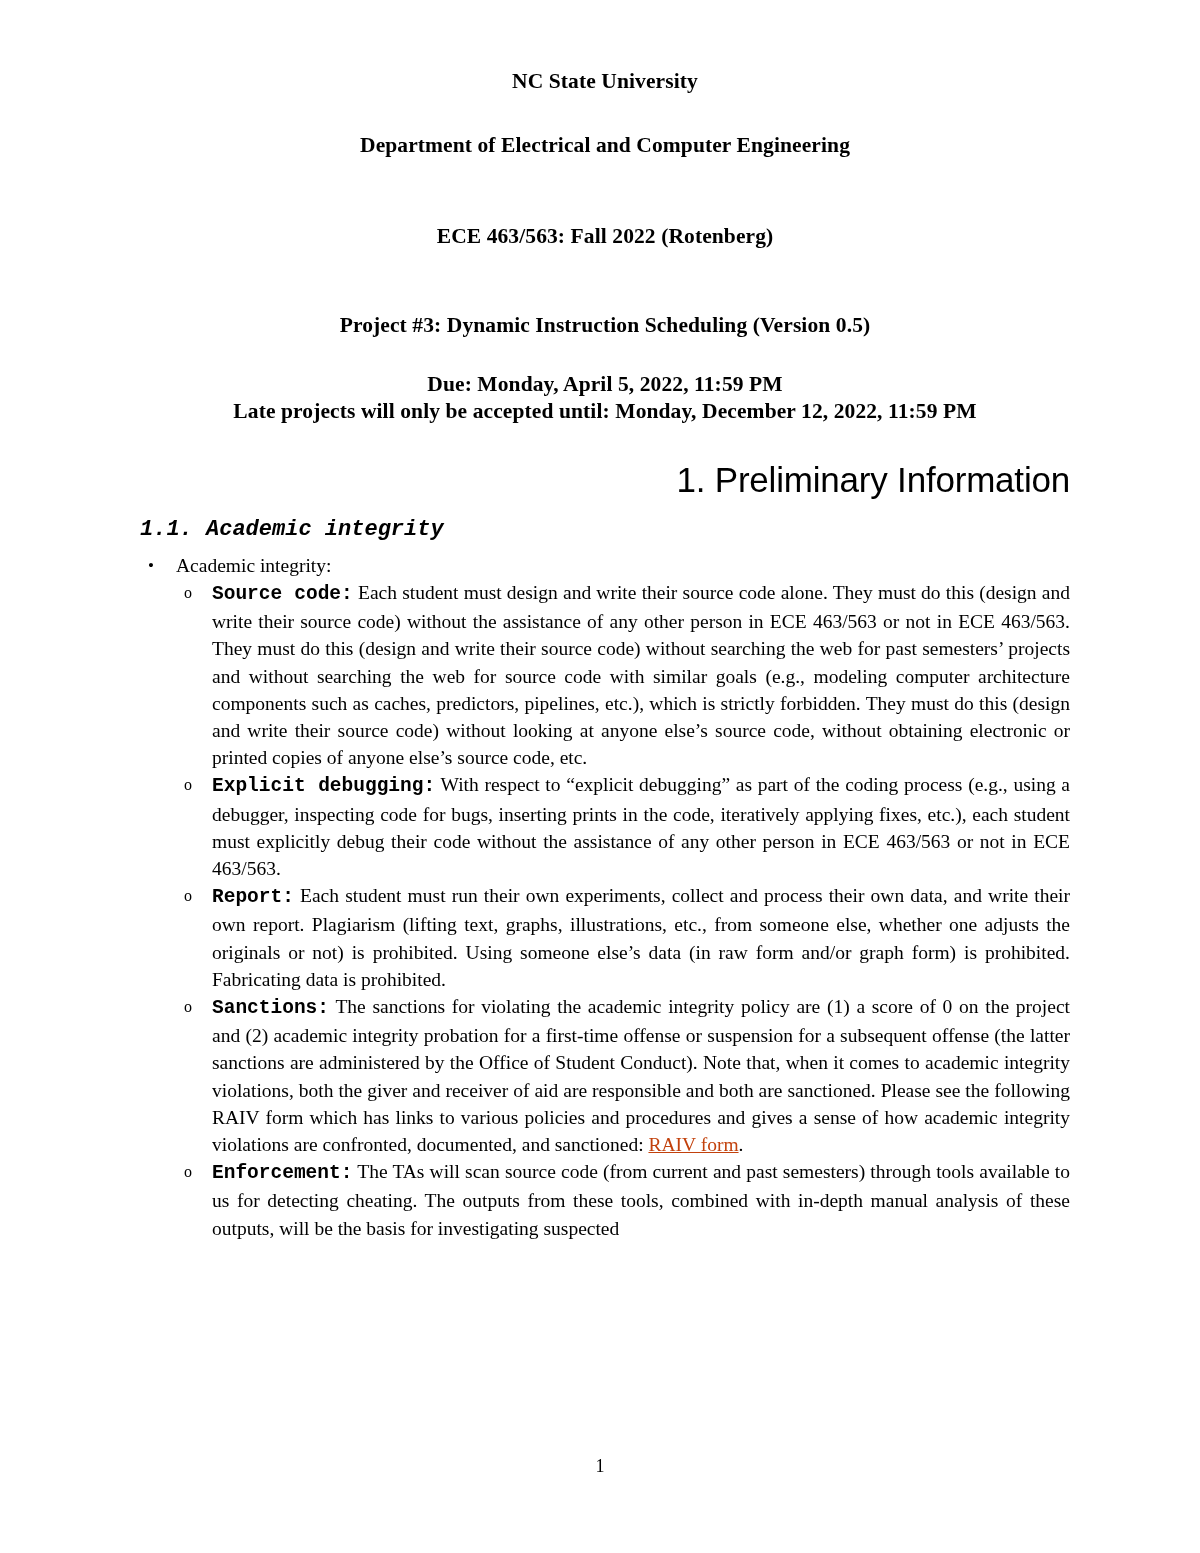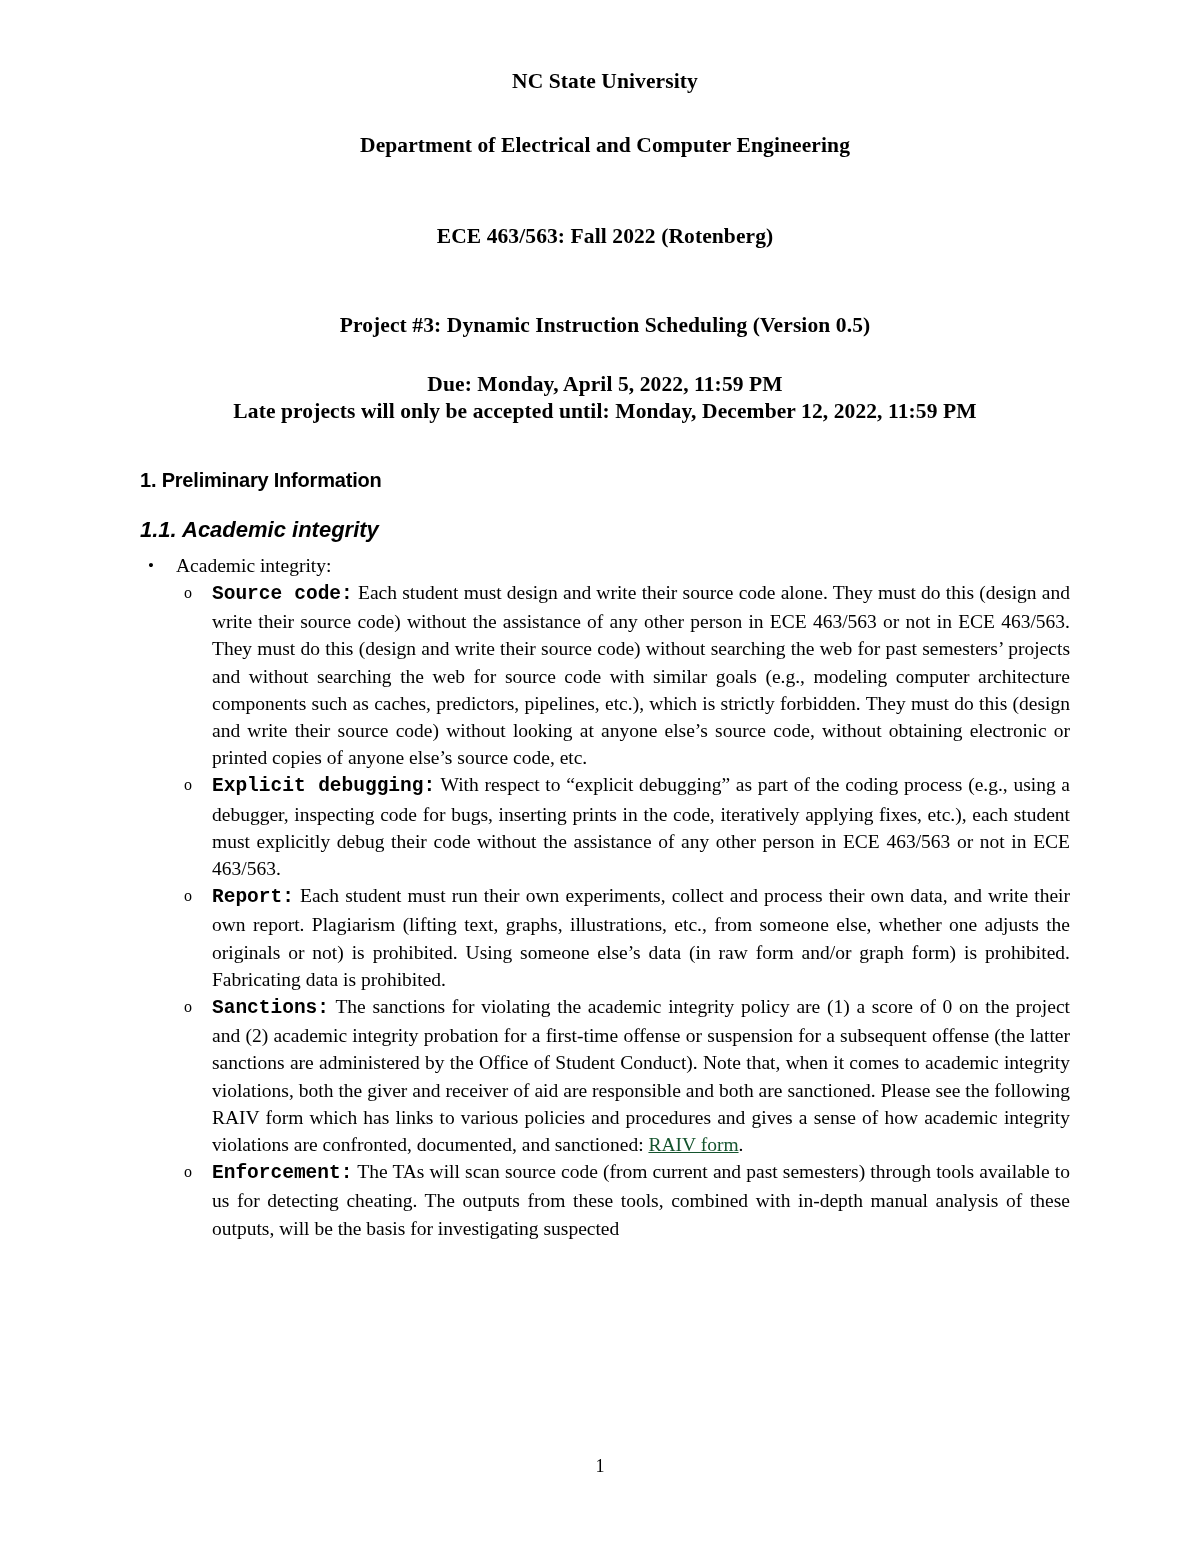--- a/index.html
+++ b/index.html
@@ -40,28 +40,29 @@
     letter-spacing: 0.1px;
   }
   .gap-1  { height: 37px; }
   .gap-2  { height: 64px; }
   .gap-3  { height: 62px; }
   .gap-4  { height: 32px; }
 
   
   h1.sec {
     font-family: "Liberation Sans", "DejaVu Sans", sans-serif;
-    font-weight: bold;
-    font-size: 20px;
+    font-weight: normal;
+    font-size: 35px;
     line-height: 34px;
     margin: 38px 0 0 0;
     letter-spacing: -0.2px;
+    text-align: right;
   }
   h2.subsec {
-    font-family: Liberation Sans, sans-serif;
+    font-family: Liberation Mono, monospace;
     font-weight: bold;
     font-style: italic;
     font-size: 22px;
     line-height: 28px;
     margin: 19px 0 0 0;
   }
 
   
   ul.lvl1 {
     list-style: none;
@@ -104,21 +105,21 @@
     line-height: 27.2px;
     font-family: "Liberation Serif", serif;
   }
   .lead {
     font-weight: bold;
     font-family: Liberation Mono, monospace;
   }
   .it {
   }
   a.doclink {
-    color: #14532d;
+    color: #c2410c;
   }
 
   
   .footer-page-number {
     position: absolute;
     left: 0;
     right: 0;
     top: 1455px;
     text-align: center;
     font-size: 18px;

